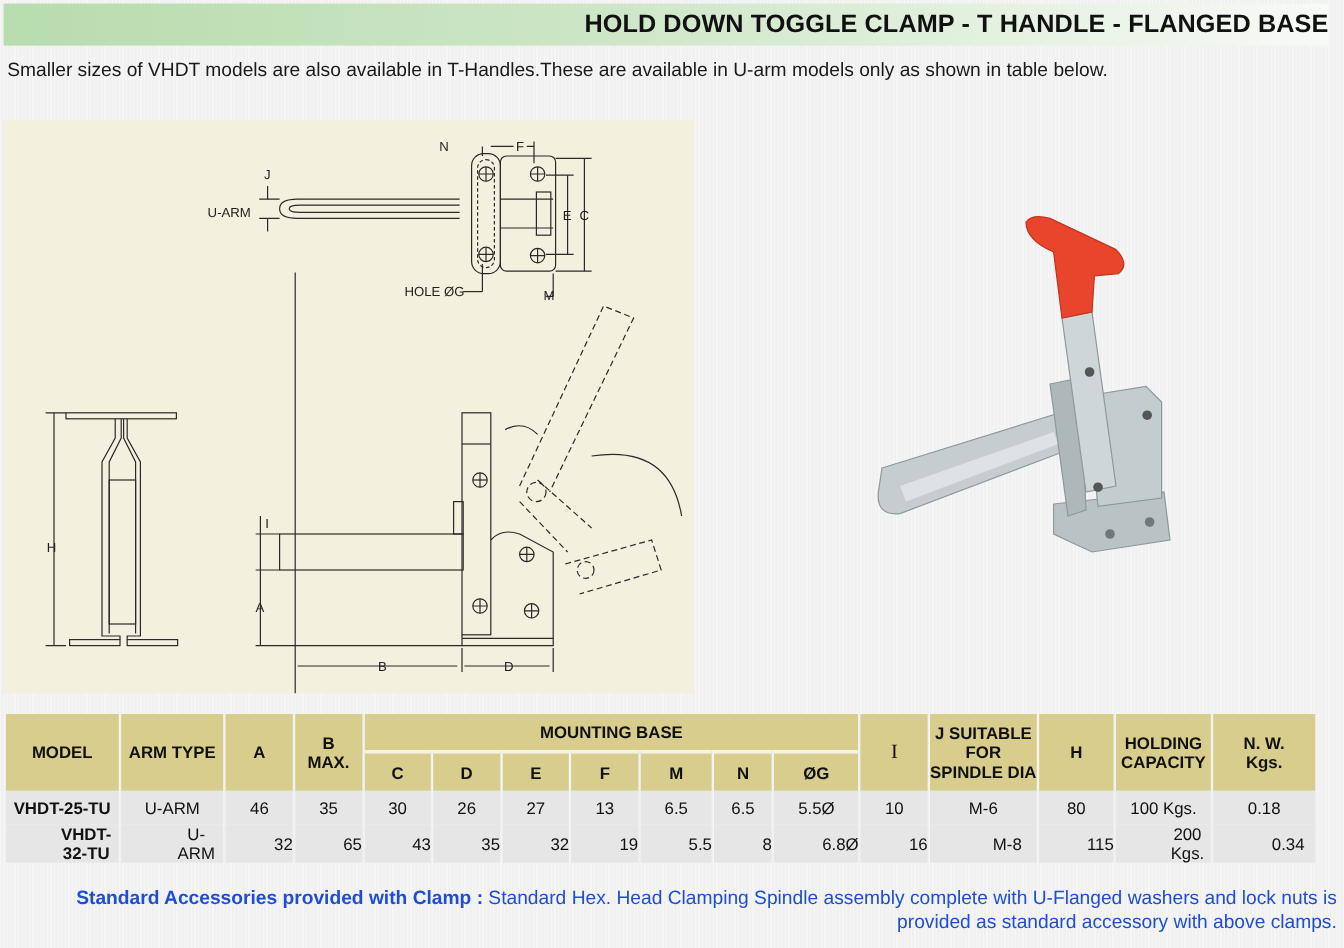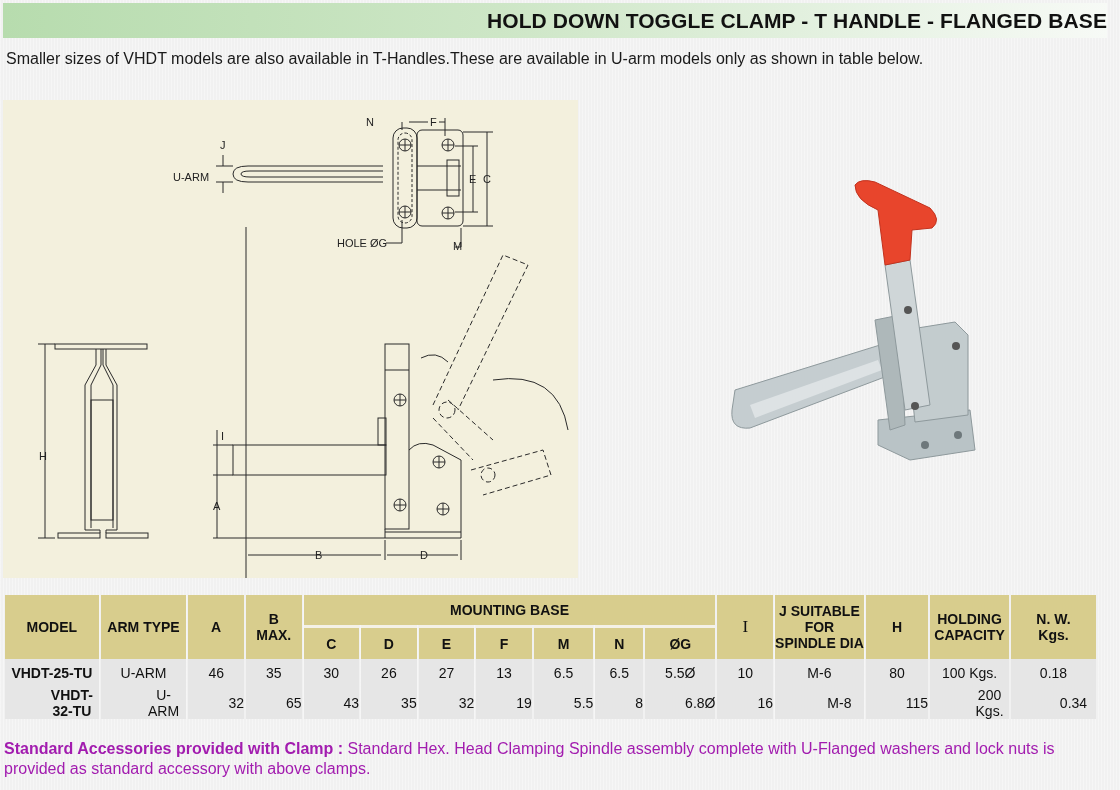--- a/index.html
+++ b/index.html
@@ -13,21 +13,21 @@
   .diagram svg{position:absolute;left:0;top:0;}
   .photo{position:absolute;left:700px;top:160px;width:300px;height:320px;}
   table.spec{position:absolute;left:3px;top:595px;width:1095px;border-collapse:separate;border-spacing:2px 0;font-size:14px;}
   table.spec th{background:#d8cd8d;font-weight:bold;color:#111;text-align:center;padding:0;line-height:16px;border-left:0;}
   table.spec thead tr.r1 th{height:30px;}
   table.spec thead tr.r1 th.tall{height:63px;}
   table.spec thead tr.r2 th{height:31px;border-top:3px solid #f4f1e6;}
   table.spec td{background:#e6e6e6;text-align:center;height:28px;padding:0;color:#111;}
   table.spec td.model{font-weight:bold;margin-left:36px;}
   table.spec tbody tr:last-child td{height:32px;padding-left:40px;}
-  .footnote{position:absolute;left:4px;top:739px;width:1110px;font-size:16px;line-height:20px;color:#a21caf;}
+  .footnote{position:absolute;left:4px;top:739px;width:1110px;font-size:16px;line-height:20px;color:#1d4ed8;text-align:right;}
   .footnote b{font-weight:bold;}
   .lbl{font-family:"Liberation Sans",sans-serif;font-size:11px;fill:#222;}
 </style>
 </head>
 <body>
 
 <div class="title-bar">
   <h1>HOLD DOWN TOGGLE CLAMP - T HANDLE - FLANGED BASE</h1>
 </div>
 

